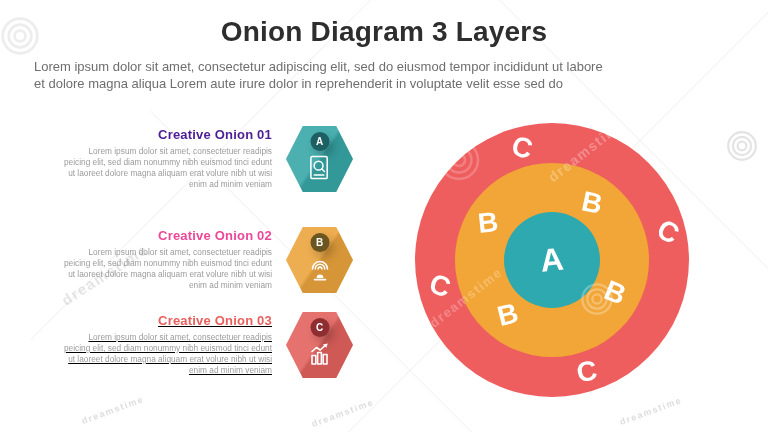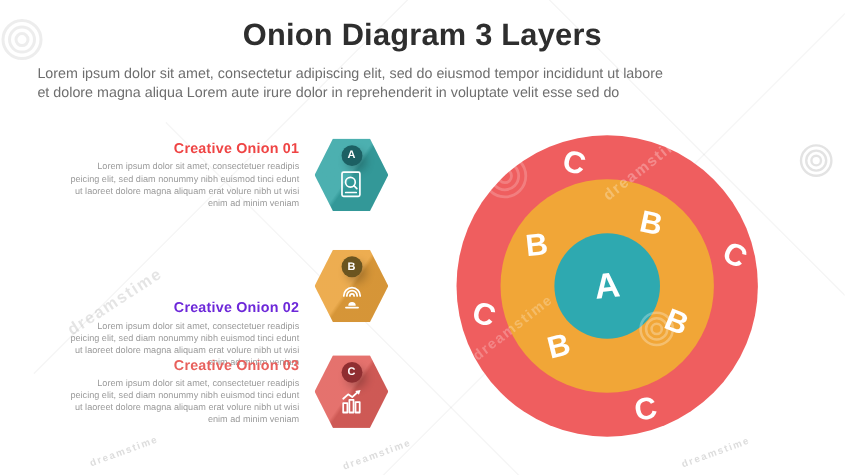--- a/index.html
+++ b/index.html
@@ -10,21 +10,21 @@
   .title{position:absolute;left:0;top:16px;width:768px;text-align:center;
          font-size:28px;font-weight:700;color:#2e2e2e;letter-spacing:.2px;margin:0;}
   .subtitle{position:absolute;left:34px;top:59px;width:700px;text-align:left;
             font-size:13px;line-height:1.3;color:#6e6e6e;margin:0;}
 
   
   .row{position:absolute;left:64px;width:300px;display:flex;align-items:flex-start;}
   .row-text{width:208px;text-align:right;}
   .row-title{margin:0 0 4px 0;font-size:13px;font-weight:700;letter-spacing:.2px;}
   .row-body{margin:0;font-size:8.3px;line-height:1.33;color:#9b9b9b;}
-  .c1{color:#ef4444;} .c2{color:#6d28d9;margin-top:44px;} .c3{color:#e8605c;}
+  .c1{color:#4c1d95;} .c2{color:#ec4899;} .c3{color:#e8605c;}
 
   .hex{position:relative;width:67px;height:66px;margin-left:14px;margin-top:-1px;
        clip-path:polygon(25% 0%,75% 0%,100% 50%,75% 100%,25% 100%,0% 50%);}
   .hex::after{content:"";position:absolute;inset:0;
        background:linear-gradient(125deg,rgba(255,255,255,.10) 0 48%,rgba(0,0,0,.09) 52% 100%);}
   .hex1{background:#38a7a7;} .hex2{background:#eba43d;} .hex3{background:#e2625d;}
   .badge{position:absolute;left:50%;top:6px;transform:translateX(-50%);z-index:2;
          width:19px;height:19px;border-radius:50%;color:#fff;font-size:10px;font-weight:700;
          text-align:center;line-height:19px;box-shadow:4px 5px 8px rgba(0,0,0,.22);}
   .b1{background:#1c6063;} .b2{background:#6b5520;} .b3{background:#8f2e31;}
@@ -84,21 +84,21 @@
       <svg class="hicon" width="24" height="26" viewBox="0 0 24 26">
         <path d="M4.5 13 a7.5 7.5 0 0 1 15 0"></path>
         <path d="M7.3 13 a4.7 4.7 0 0 1 9.4 0"></path>
         <path d="M10.1 13 a1.9 1.9 0 0 1 3.8 0"></path>
         <path class="fill" d="M8.6 22 a3.4 3.4 0 0 1 6.8 0 z"></path>
         <line x1="6.5" y1="23.6" x2="17.5" y2="23.6"></line>
       </svg>
     </div>
   </section>
 
-  <section class="row" style="top:324px;">
+  <section class="row" style="top:313px;text-decoration:underline;">
     <div class="row-text">
       <h2 class="row-title c3">Creative Onion 03</h2>
       <p class="row-body">Lorem ipsum dolor sit amet, consectetuer readipis peicing elit, sed diam nonummy nibh euismod tinci edunt ut laoreet dolore magna aliquam erat volure nibh ut wisi enim ad minim veniam</p>
     </div>
     <div class="hex hex3">
       <span class="badge b3">C</span>
       <svg class="hicon" width="24" height="25" viewBox="0 0 24 25">
         <rect x="4" y="14.5" width="3.8" height="8.5"></rect>
         <rect x="9.6" y="11.5" width="3.8" height="11.5"></rect>
         <rect x="15.2" y="13.5" width="3.8" height="9.5"></rect>

